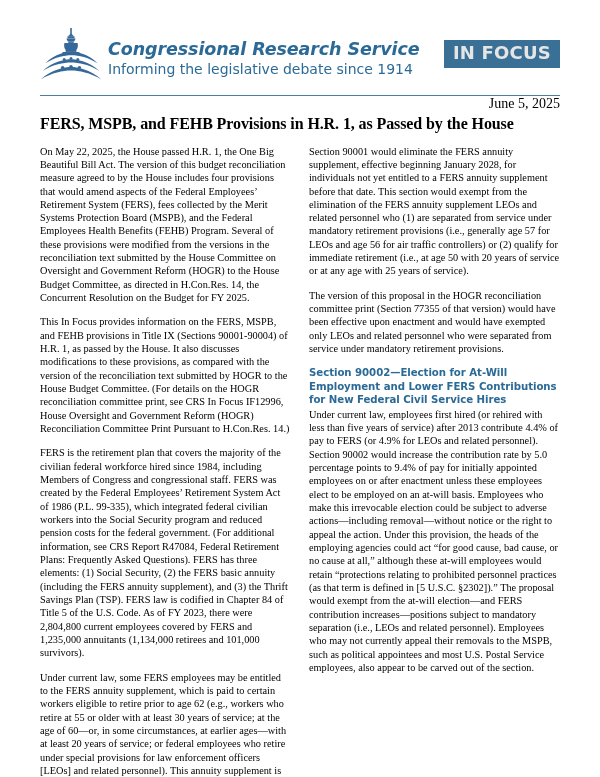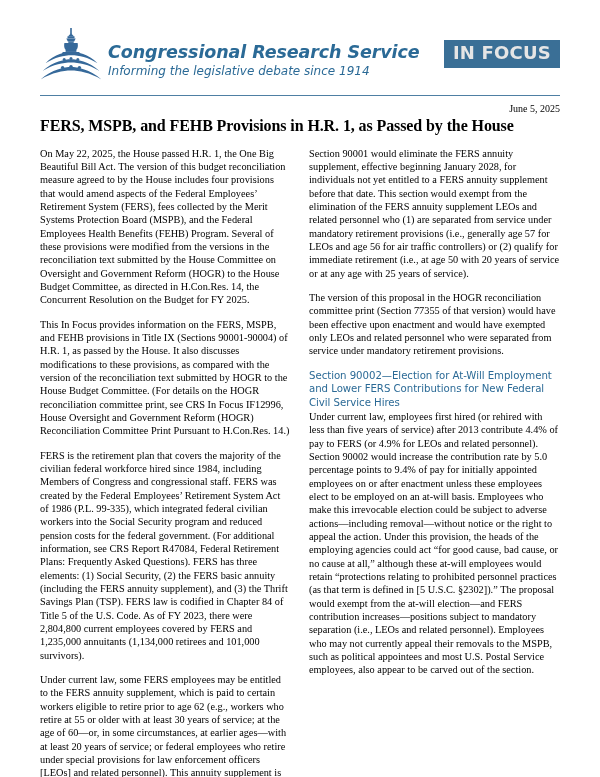--- a/index.html
+++ b/index.html
@@ -52,26 +52,25 @@
     font-style: italic;
     font-weight: bold;
     font-size: 17.5px;
     letter-spacing: -0.1px;
     color: #2b6a96;
     line-height: 1.05;
     white-space: nowrap;
   }
   .brand-tagline {
     font-family: "DejaVu Sans", "Liberation Sans", sans-serif;
-    font-size: 12px;
+    font-size: 14px;
     color: #2b6a96;
     line-height: 1.4;
     margin-top: 2px;
     white-space: nowrap;
-    font-style: italic;
   }
   .infocus {
     background: #3a6f96;
     color: #e5e5e5;
     font-family: "DejaVu Sans", "Liberation Sans", sans-serif;
     font-weight: bold;
     font-size: 18px;
     letter-spacing: 0.2px;
     padding: 3px 9px 4px 9px;
     line-height: 1.15;
@@ -80,22 +79,21 @@
   .rule {
     border: none;
     border-top: 1.3px solid #4e7fa3;
     margin: 7px 0 0 0;
     height: 0;
   }
 
   
   .date {
     text-align: right;
-    font-size: 10px;
-    margin-top: 7px;
+    font-size: 14px;
     line-height: 1.2;
   }
   .doc-title {
     font-size: 16px;
     font-weight: bold;
     line-height: 1.17;
     margin: 2px 0 0 0;
     letter-spacing: -0.1px;
   }
 
@@ -113,21 +111,21 @@
     margin: 0 0 11px 0;
     font-size: 10.3px;
     line-height: 1.295;
     text-align: left;
   }
   .col p:last-child { margin-bottom: 0; }
   h2.section {
     font-family: "DejaVu Sans", "Liberation Sans", sans-serif;
     color: #2b6a96;
     font-size: 10.2px;
-    font-weight: normal;
+    font-weight: bold;
     line-height: 1.32;
     margin: 7px 0 1px 0;
     letter-spacing: -0.05px;
   }
   h2.section.first { margin-top: 4px; }
 
   
   .footer {
     position: absolute;
     left: 0;

